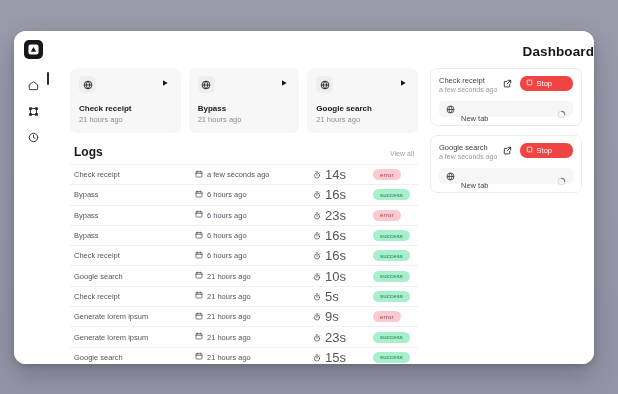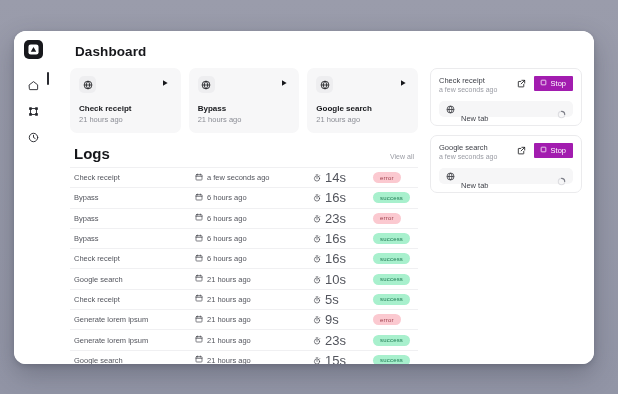--- a/index.html
+++ b/index.html
@@ -77,22 +77,23 @@
     flex: 1;
     display: flex;
     flex-direction: column;
     background: #ffffff;
     min-width: 0;
   }
   .page-title {
     font-size: 13.5px;
     font-weight: bold;
     color: #16171b;
-    padding: 13px 12px 9px 23px;
+    padding: 13px 0 9px 23px;
     letter-spacing: 0.1px;
+    text-align: right;
   }
   .body-row {
     flex: 1;
     display: flex;
     gap: 0;
     min-height: 0;
     padding-left: 18px;
     padding-right: 12px;
   }
   .left-col {
@@ -151,21 +152,21 @@
     white-space: nowrap;
   }
   
   .logs-head {
     display: flex;
     align-items: baseline;
     justify-content: space-between;
     padding: 0 4px 5px 4px;
   }
   .logs-title {
-    font-size: 15px;
+    font-size: 12px;
     font-weight: bold;
     color: #16171b;
   }
   .view-all {
     font-size: 7px;
     color: #9a9ca4;
   }
   .log-table {
     display: flex;
     flex-direction: column;
@@ -262,28 +263,28 @@
     flex: 0 0 auto;
   }
   .icon-btn {
     width: 13px;
     height: 13px;
     display: flex;
     align-items: center;
     justify-content: center;
   }
   .stop-btn {
-    background: #a21caf;
+    background: #ef4444;
     color: #ffffff;
-    border-radius: 1px;
+    border-radius: 7px;
     height: 15px;
     display: flex;
     align-items: center;
     gap: 4px;
-    padding: 0 7px 0 6px;
+    padding: 0 21px 0 6px;
     font-size: 7.5px;
   }
   .tab-row {
     background: #f6f6f7;
     border-radius: 5px;
     height: 16px;
     display: flex;
     align-items: center;
     padding: 0 7px;
     gap: 6px;

